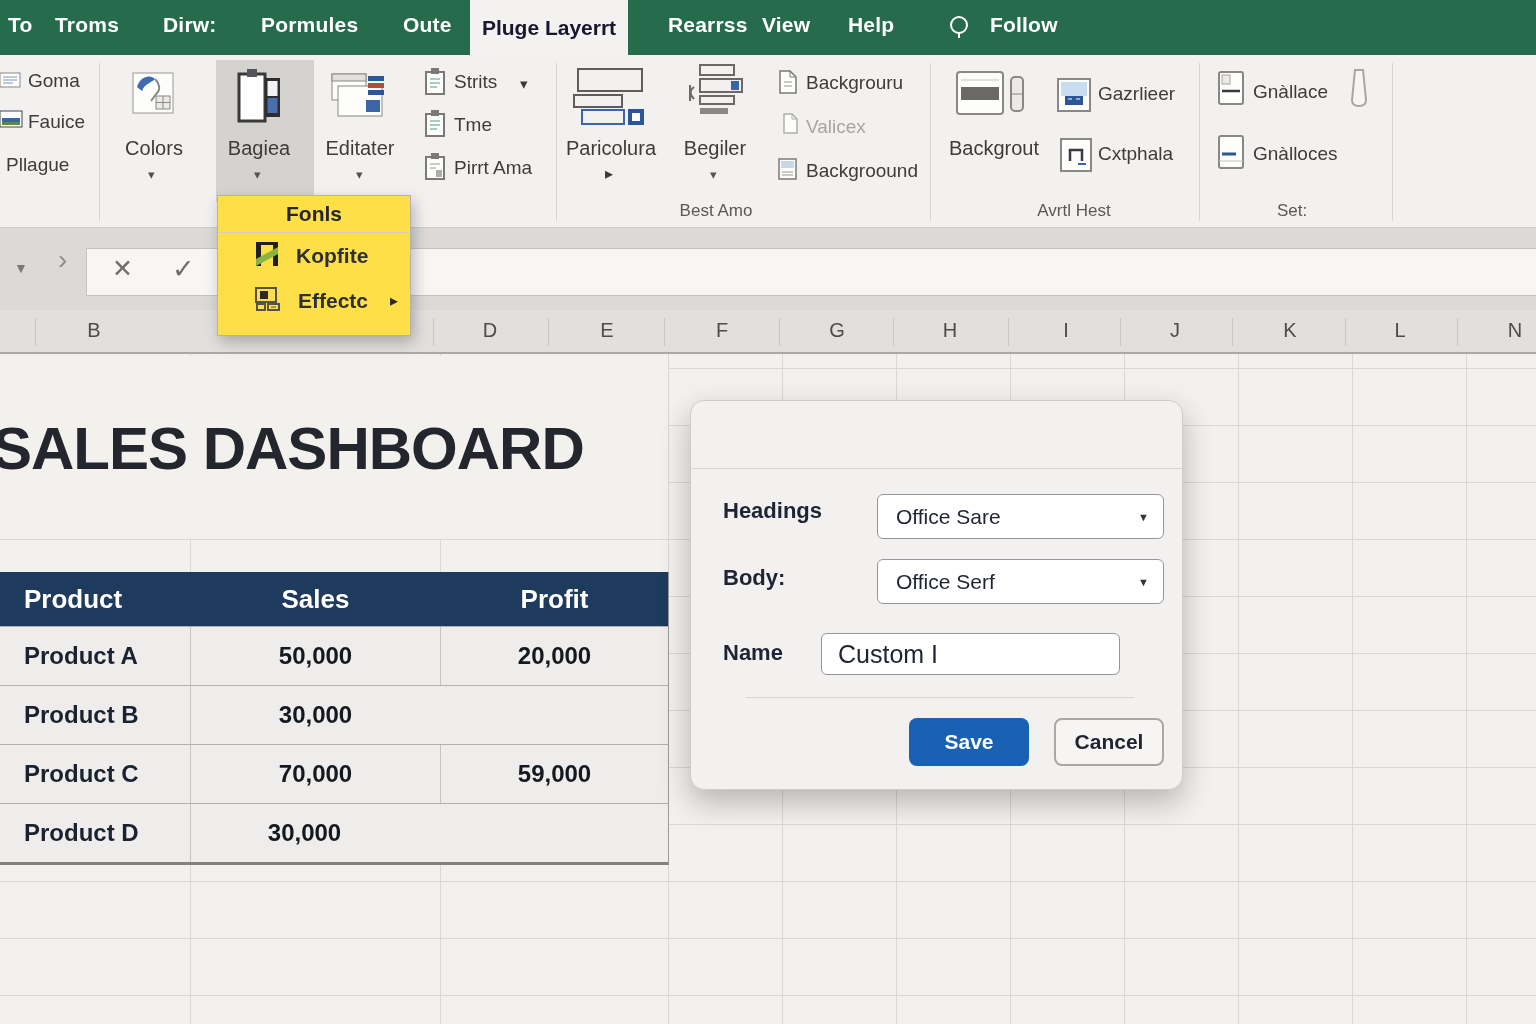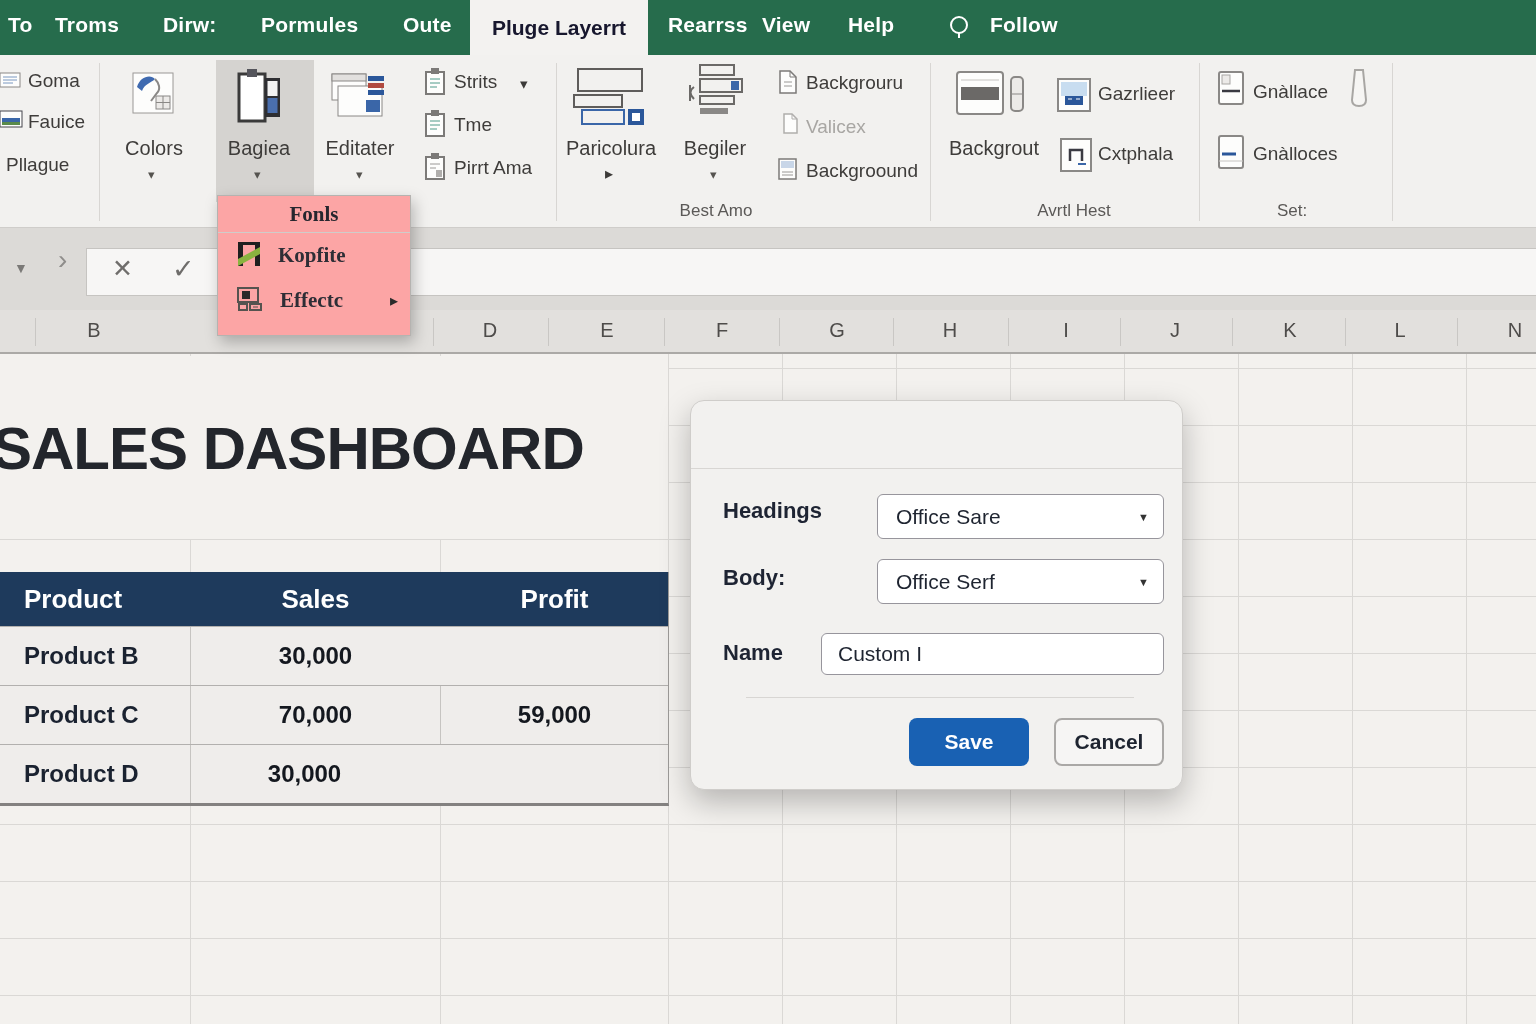--- a/index.html
+++ b/index.html
@@ -6,21 +6,21 @@
   html,body { background:#cfcdca; }
   .screen {
     position:relative; width:1536px; height:1024px; overflow:hidden;
     font-family:"Liberation Sans", sans-serif; background:#f3f1ee;
   }
   .abs { position:absolute; }
 
   
   .menubar { position:absolute; left:0; top:0; width:1536px; height:55px; background:#266c4c; }
   .tab { position:absolute; top:13px; color:#fff; font-size:21px; font-weight:600; letter-spacing:.2px; white-space:nowrap; }
-  .active-tab { position:absolute; left:470px; top:0; width:178px; height:55px; background:#f3f2f0;
+  .active-tab { position:absolute; left:470px; top:0; width:158px; height:55px; background:#f3f2f0;
                 display:flex; align-items:center; justify-content:center; }
   .active-tab span { color:#17172e; font-size:21px; font-weight:700; }
 
   
   .ribbon { position:absolute; left:0; top:55px; width:1536px; height:173px; background:#f2f1ef; border-bottom:1px solid #cfcdca; }
   .smalllabel { position:absolute; font-size:19px; color:#3e3c3a; white-space:nowrap; }
   .biglabel  { position:absolute; font-size:20px; color:#3e3c3a; text-align:center; white-space:nowrap; }
   .grouplabel{ position:absolute; font-size:17px; color:#5b5957; text-align:center; white-space:nowrap; }
   .vdiv { position:absolute; top:8px; height:158px; width:1px; background:#d8d6d3; }
   .caret { position:absolute; font-size:13px; color:#55534f; line-height:1; }
@@ -48,41 +48,41 @@
   
   .dtable { position:absolute; left:0; top:218px; width:669px; border-bottom:3px solid #838180; border-right:1px solid #9c9a98; }
   .dt-head { display:flex; height:54px; background:#1e3a5c; align-items:center; }
   .dt-row  { display:flex; height:59px; background:#efedeb; align-items:center; border-top:1px solid #b2b0ae; }
   .c1 { width:190px; padding-left:24px; font-size:24px; font-weight:700; color:#1a2230; }
   .c2 { width:250px; text-align:center; font-size:24px; font-weight:700; color:#14181f; border-left:1px solid #c6c4c1; align-self:stretch; display:flex; align-items:center; justify-content:center; }
   .c3 { width:228px; text-align:center; font-size:24px; font-weight:700; color:#14181f; border-left:1px solid #c6c4c1; align-self:stretch; display:flex; align-items:center; justify-content:center; }
   .dt-head .c1,.dt-head .c2,.dt-head .c3 { color:#fff; font-size:26px; border-color:transparent; }
 
   
-  .ddpanel { position:absolute; left:217px; top:195px; width:194px; height:141px; background:#fca5a5;
-             border:1px solid #b5b3b0; box-shadow:3px 6px 14px rgba(0,0,0,.25);font-family:Liberation Serif, serif; }
+  .ddpanel { position:absolute; left:217px; top:195px; width:194px; height:141px; background:#fde047;
+             border:1px solid #b5b3b0; box-shadow:3px 6px 14px rgba(0,0,0,.25); }
   .dd-title { height:37px; display:flex; align-items:center; justify-content:center;
               font-size:21px; font-weight:700; color:#26262e; border-bottom:1px solid #cfcdca; }
-  .dd-item { position:relative; height:45px; display:flex; align-items:center; padding-left:18px; cursor:default; }
+  .dd-item { position:relative; height:45px; display:flex; align-items:center; padding-left:36px; cursor:default; }
   .dd-item .lbl { margin-left:16px; font-size:21px; font-weight:600; color:#2e2e36; }
   .dd-sub { position:absolute; right:12px; font-size:16px; color:#2b2b2b; }
 
   
   .dialog { position:absolute; left:690px; top:400px; width:493px; height:390px; background:#f2f1ef;
             border:1px solid #cfcdca; border-radius:14px; box-shadow:0 12px 30px rgba(0,0,0,.25); }
   .dlg-title { position:absolute; left:57px; top:26px; font-size:24px; font-weight:700; color:#171c2e; }
   .dlg-div1 { position:absolute; left:0; top:67px; width:100%; height:1px; background:#d8d6d3; }
   .dlg-div2 { position:absolute; left:55px; top:296px; width:388px; height:1px; background:#d8d6d3; }
   .dlg-label { position:absolute; font-size:22px; font-weight:700; color:#1e2433; }
   .dlg-select { position:absolute; width:287px; height:45px; background:#fff; border:1px solid #97959c;
                 border-radius:6px; display:flex; align-items:center; padding-left:18px;
                 font-size:21px; color:#1e2430; }
   .dlg-select .sel-caret { position:absolute; right:14px; font-size:11px; color:#333; }
-  .dlg-input { position:absolute; left:130px; top:232px; width:343px; height:42px; background:#fff;
-               border:1px solid #97959c; border-radius:6px; padding-left:16px; font-size:21px; color:#1e2430;
+  .dlg-input { position:absolute; left:130px; top:232px; width:299px; height:42px; background:#fff;
+               border:1px solid #97959c; border-radius:6px; padding-left:16px; font-size:25px; color:#1e2430;
                font-family:"Liberation Sans", sans-serif; }
   .btn-save { position:absolute; left:218px; top:317px; width:120px; height:48px; background:#1961b3;
               border:none; border-radius:8px; color:#fff; font-size:21px; font-weight:700;
               font-family:"Liberation Sans", sans-serif; }
   .btn-cancel { position:absolute; left:363px; top:317px; width:110px; height:48px; background:#f6f5f4;
                 border:2px solid #aaa8a6; border-radius:8px; color:#1e2430; font-size:21px; font-weight:600;
                 font-family:"Liberation Sans", sans-serif; }
 </style>
 </head>
 <body>
@@ -380,20 +380,25 @@
       <div class="sheettitle">SALES DASHBOARD</div>
     </div>
 
     <div class="dtable">
       <div class="dt-head">
         <div class="c1">Product</div>
         <div class="c2">Sales</div>
         <div class="c3">Profit</div>
       </div>
       <div class="dt-row">
+        <div class="c1">Product A</div>
+        <div class="c2">50,000</div>
+        <div class="c3">20,000</div>
+      </div>
+      <div class="dt-row">
         <div class="c1">Product B</div>
         <div class="c2">30,000</div>
       </div>
       <div class="dt-row">
         <div class="c1">Product C</div>
         <div class="c2">70,000</div>
         <div class="c3">59,000</div>
       </div>
       <div class="dt-row">
         <div class="c1">Product D</div>

